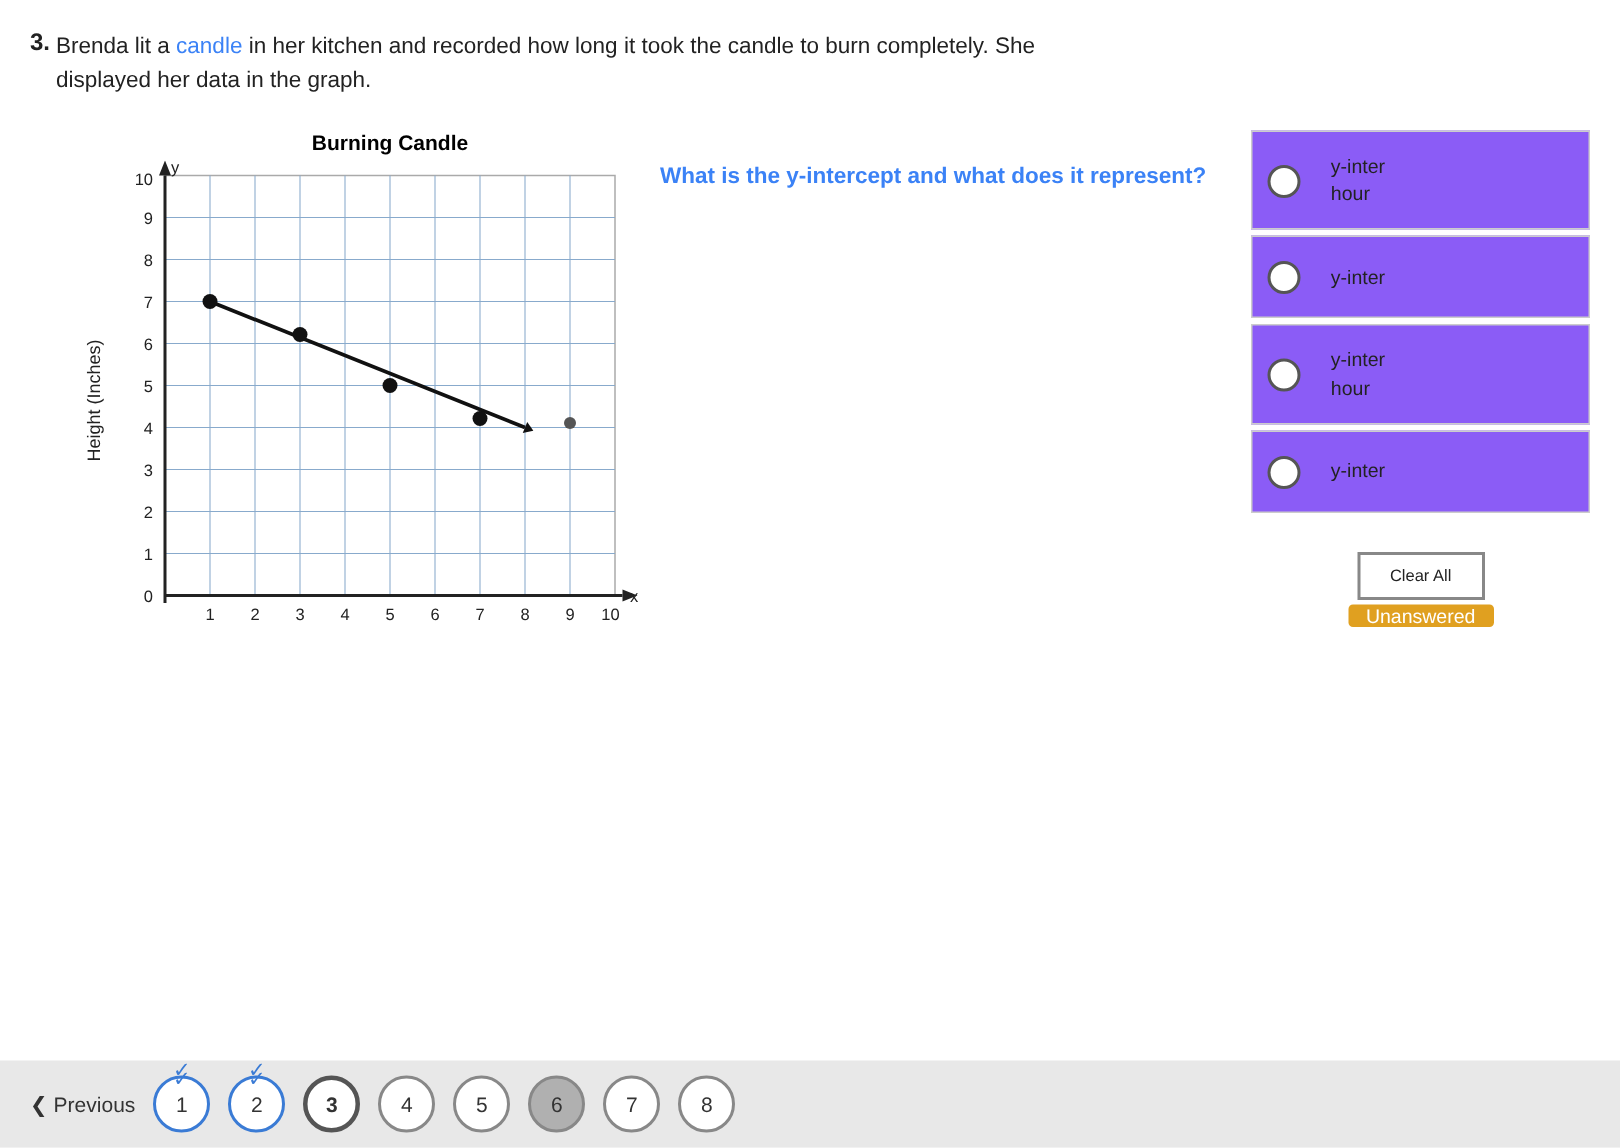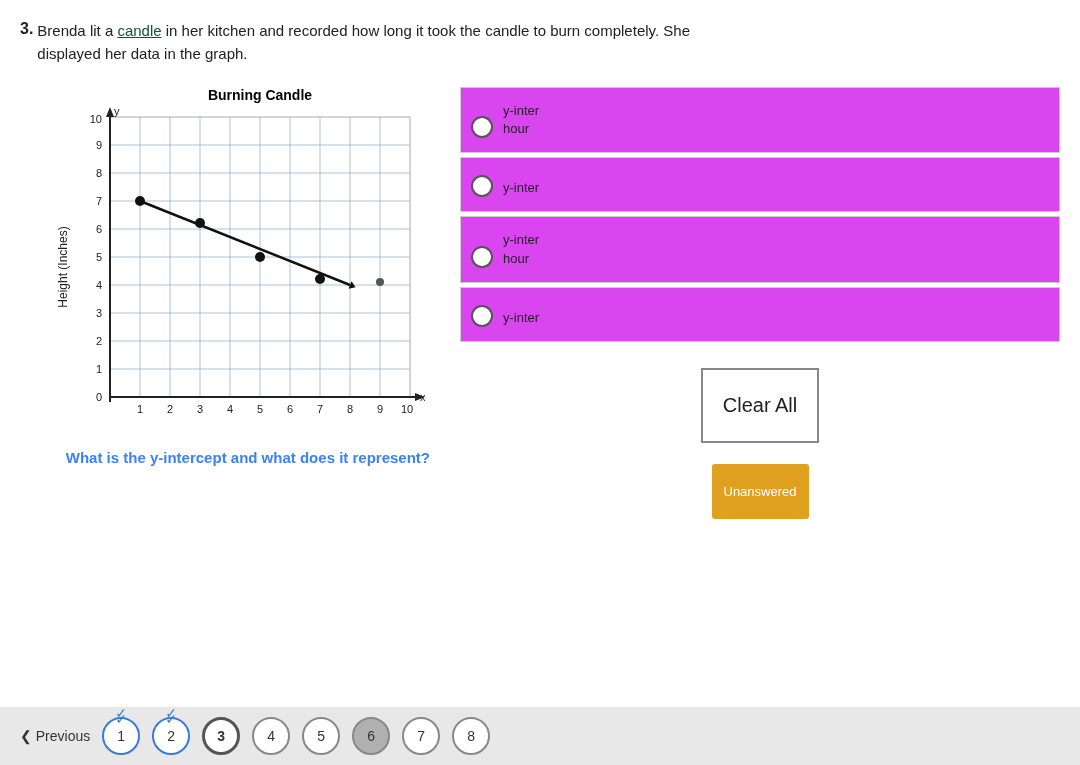--- a/index.html
+++ b/index.html
@@ -25,33 +25,32 @@
       margin-bottom: 4px;
     }
     .question-text {
       font-size: 15px;
       color: #222;
       line-height: 1.5;
       margin-bottom: 16px;
       max-width: 700px;
     }
     .question-text span.highlight {
-      color: #14532d;
-      text-decoration: underline;
+      color: #3b82f6;
     }
     .content-area {
       display: flex;
       flex-direction: row;
       align-items: flex-start;
       gap: 30px;
     }
     .graph-section {
       display: flex;
-      flex-direction: column;
-      align-items: flex-end;
+      flex-direction: row;
+      align-items: flex-start;
     }
     .graph-wrapper {
       position: relative;
       margin-left: 30px;
     }
     .graph-title {
       font-size: 14px;
       font-weight: bold;
       text-align: center;
       margin-bottom: 4px;
@@ -91,61 +90,61 @@
     }
     .answers-panel {
       display: flex;
       flex-direction: column;
       gap: 0px;
       min-width: 200px;
       flex: 1;
     }
     .answer-option {
       display: flex;
-      align-items: flex-end;
+      align-items: center;
       padding: 14px 10px;
       border: 1px solid #ccc;
-      background: #d946ef;
+      background: #8b5cf6;
       margin-bottom: 4px;
       cursor: pointer;
-      gap: 10px;
+      gap: 20px;
       min-height: 55px;
     }
     .radio-circle {
       width: 22px;
       height: 22px;
       border-radius: 50%;
       border: 2px solid #555;
       flex-shrink: 0;
       margin-top: 1px;
       background: white;
     }
     .answer-text {
       font-size: 13px;
       color: #222;
       line-height: 1.4;
     }
     .clear-all-btn {
       margin-top: 12px;
-      padding: 24px 20px;
+      padding: 8px 20px;
       border: 2px solid #888;
       background: white;
-      font-size: 20px;
+      font-size: 11px;
       cursor: pointer;
       color: #222;
       align-self: center;
     }
     .unanswered-badge {
       background: #e0a020;
       color: white;
       font-size: 13px;
-      padding: 20px 12px;
+      padding: 0 12px;
       border-radius: 3px;
       display: inline-block;
-      margin-top: 21px;
+      margin-top: 3px;
       align-self: center;
     }
     .bottom-nav {
       position: absolute;
       bottom: 0;
       left: 0;
       right: 0;
       background: #e8e8e8;
       padding: 10px 20px;
       display: flex;

